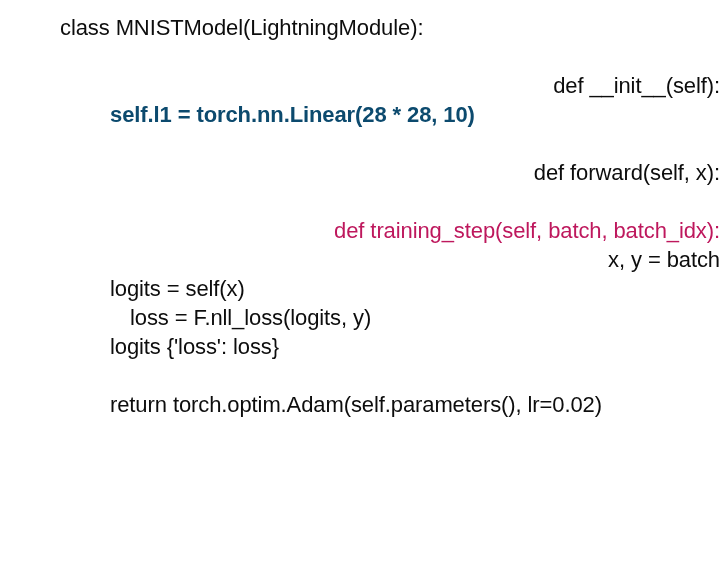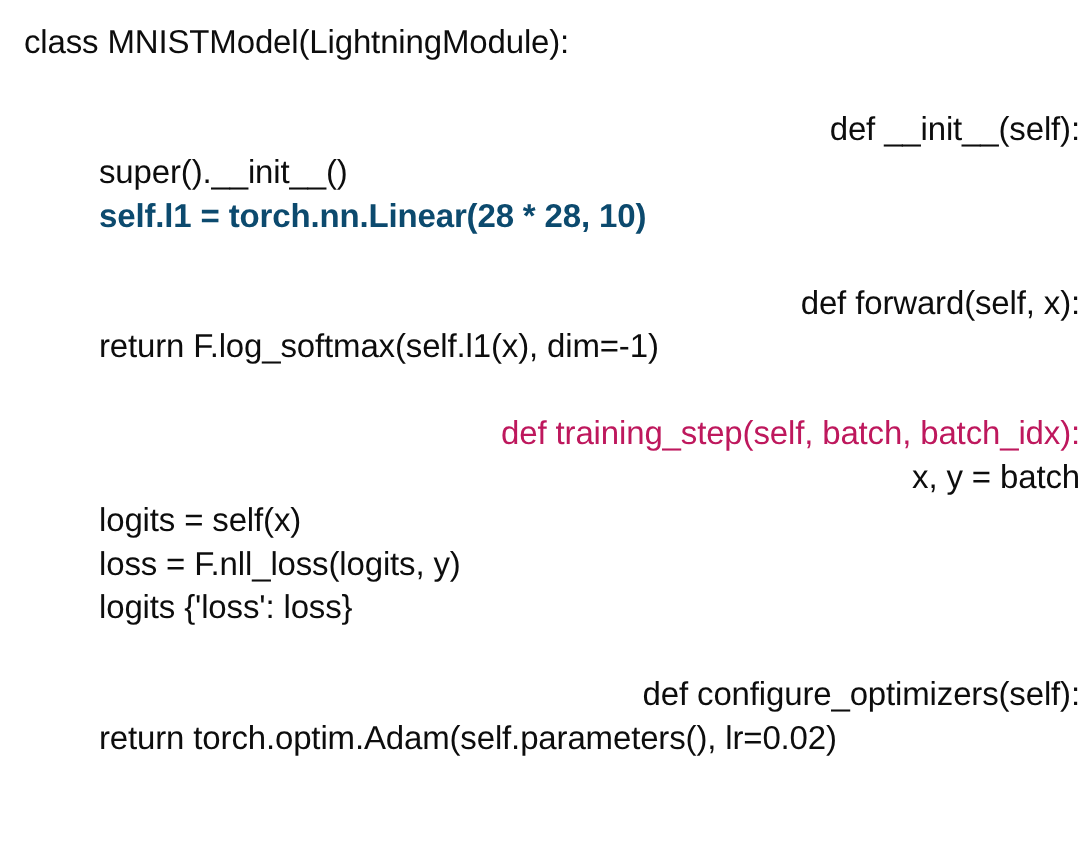--- a/index.html
+++ b/index.html
@@ -16,20 +16,21 @@
     overflow: hidden;
   }
 
   #code-listing {
     position: relative;
     width: 720px;
     height: 490px;
     box-sizing: border-box;
     padding-top: 13px;
     background: #ffffff;
+    padding-left: 44px;
   }
 
   .code-line {
     display: block;
     height: 29px;
     line-height: 29px;
     font-size: 22px;
     font-family: "Liberation Sans", sans-serif;
     color: #0d0d0d;
     white-space: pre;
@@ -45,27 +46,24 @@
     height: 29px;
   }
 </style>
 </head>
 <body>
 
 <div id="code-listing" style="background: rgb(255, 255, 255);">
     <div class="code-line ind-0" style="color: rgb(13, 13, 13);">class MNISTModel(LightningModule):</div>
     <div class="code-line ind-0 blank" style="color: rgb(13, 13, 13);"></div>
     <div class="code-line ind-1" style="color: rgb(13, 13, 13);">def __init__(self):</div>
-    <div class="code-line ind-2" style="color: rgb(13, 13, 13);">super().__init__()</div>
     <div class="code-line ind-2" style="color: #0c4a6e; font-weight: bold;">self.l1 = torch.nn.Linear(28 * 28, 10)</div>
     <div class="code-line ind-0 blank" style="color: rgb(13, 13, 13);"></div>
     <div class="code-line ind-1" style="color: rgb(13, 13, 13);">def forward(self, x):</div>
-    <div class="code-line ind-2" style="color: rgb(13, 13, 13);">return F.log_softmax(self.l1(x), dim=-1)</div>
     <div class="code-line ind-0 blank" style="color: rgb(13, 13, 13);"></div>
     <div class="code-line ind-1" style="color: #be185d;">def training_step(self, batch, batch_idx):</div>
     <div class="code-line ind-2" style="color: rgb(13, 13, 13); text-align: right;">x, y = batch</div>
     <div class="code-line ind-2" style="color: rgb(13, 13, 13);">logits = self(x)</div>
-    <div class="code-line ind-2" style="color: rgb(13, 13, 13);">loss = F.nll_loss(logits, y)</div>
+    <div class="code-line ind-2" style="color: rgb(13, 13, 13); margin-left: 20px;">loss = F.nll_loss(logits, y)</div>
     <div class="code-line ind-2" style="color: rgb(13, 13, 13);">logits {'loss': loss}</div>
     <div class="code-line ind-0 blank" style="color: rgb(13, 13, 13);"></div>
-    <div class="code-line ind-1" style="color: rgb(13, 13, 13);">def configure_optimizers(self):</div>
     <div class="code-line ind-2" style="color: rgb(13, 13, 13);">return torch.optim.Adam(self.parameters(), lr=0.02)</div>
   </div>
 
 </body></html>

